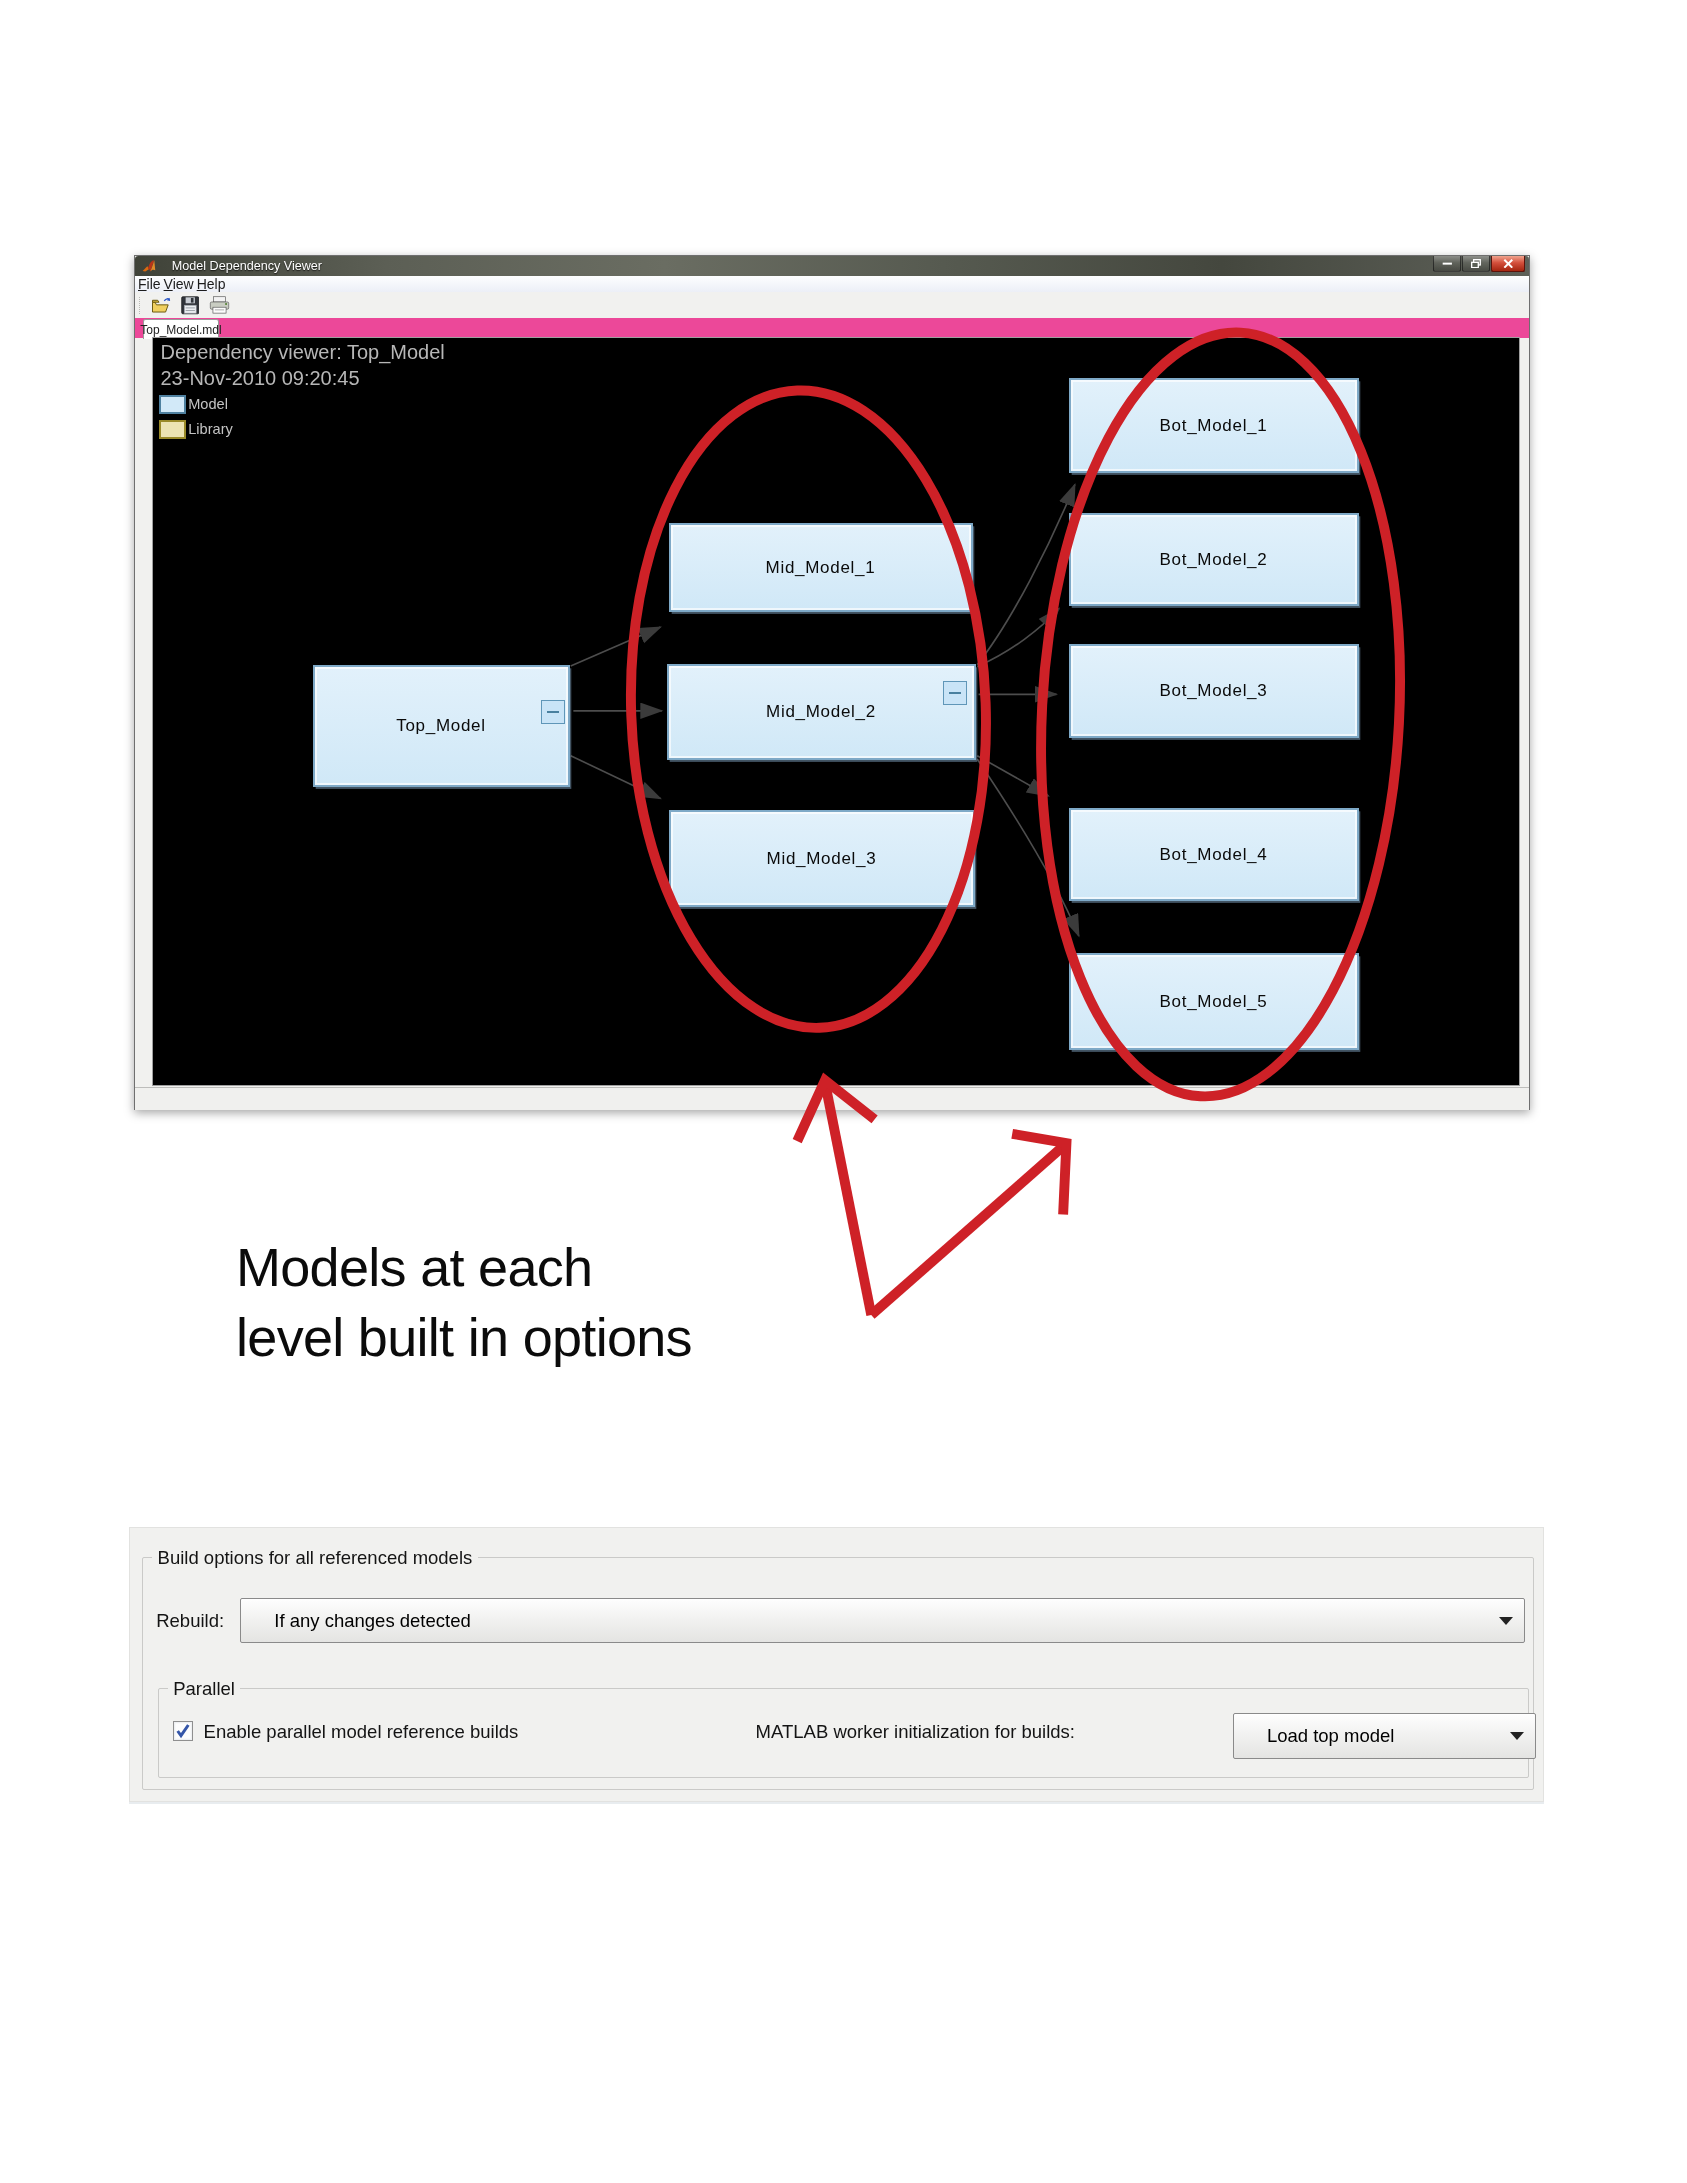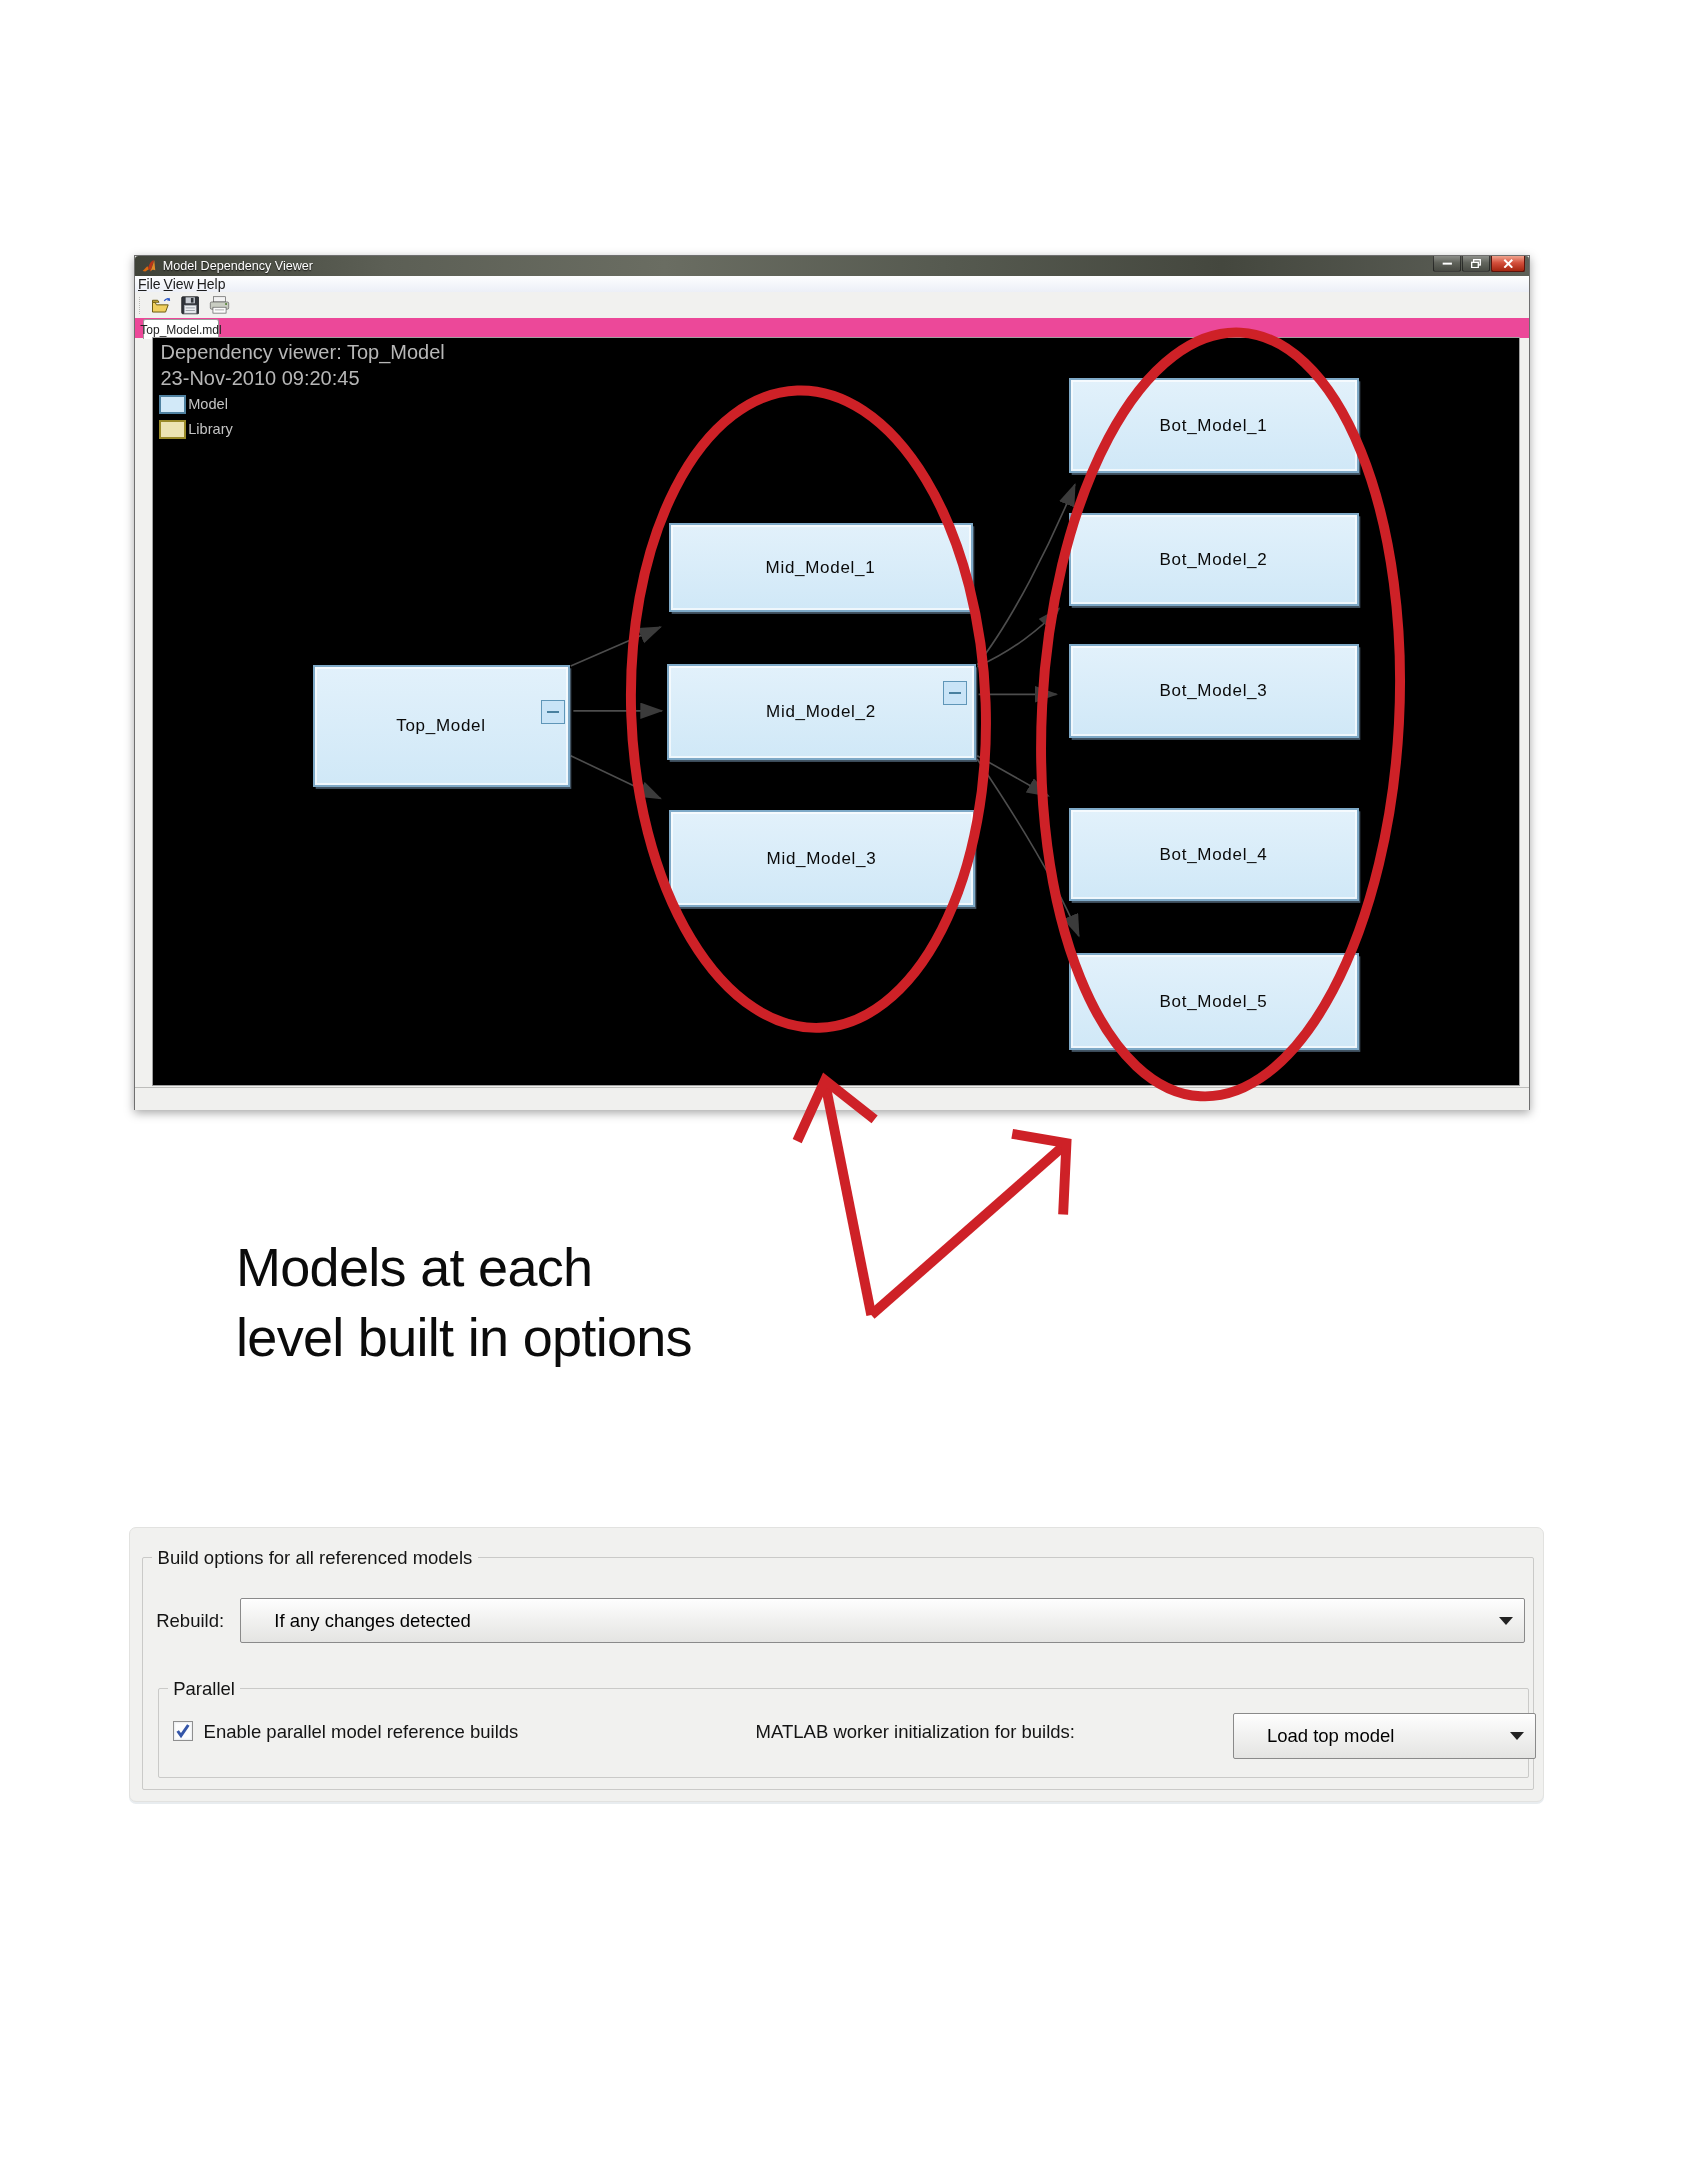--- a/index.html
+++ b/index.html
@@ -4,21 +4,21 @@
 <style>
   html,body{margin:0;padding:0;background:#ffffff;}
   body{font-family:"Liberation Sans", sans-serif;}
   .page{position:relative;width:1687px;height:2183px;background:#fff;overflow:hidden;}
 
   
   .win{position:absolute;left:134px;top:255px;width:1394px;height:853px;
        border:0.7px solid #6f6f6f;box-shadow:0 2.6px 9.3px rgba(0,0,0,.35);background:#f1f1ef;}
   .titlebar{position:absolute;left:0;top:0;width:100%;height:20px;
        background:linear-gradient(90deg,#3f4238 0%,#5c5f55 18%,#6a6d62 38%,#565a50 58%,#44473e 78%,#5d6058 100%);
-       border-radius:3.3px 3.3px 0 0;display:flex;align-items:center;}
+       border-radius:3.3px 3.3px 0 0;display:flex;align-items:center;gap:9px;}
   .title-text{color:#ffffff;font-size:12.6px;margin-left:6.6px;text-shadow:0 0.7px 1.3px rgba(0,0,0,.8);}
   .title-icon{width:14.6px;height:14.6px;margin-left:6.6px;flex:0 0 auto;}
   .winbtns{position:absolute;right:4px;top:0;display:flex;}
   .wbtn{width:26.5px;height:14.6px;border:0.7px solid rgba(20,20,20,.65);border-top:none;
         background:linear-gradient(180deg,rgba(255,255,255,.32),rgba(255,255,255,.06) 45%,rgba(0,0,0,.18));
         display:flex;align-items:center;justify-content:center;border-radius:0 0 2.6px 2.6px;margin-left:0.7px;}
   .wbtn.close{width:32px;background:linear-gradient(180deg,#f0a48e,#d4503c 45%,#a82813 95%);border-color:#5d130a;}
 
   .menubar{position:absolute;left:0;top:20px;width:100%;height:16px;
        background:linear-gradient(180deg,#fdfeff,#eceff7);border-bottom:0.7px solid #d7dae2;
@@ -62,21 +62,21 @@
   .edges{position:absolute;left:0;top:0;width:100%;height:100%;pointer-events:none;}
 
   
   .red-overlay{position:absolute;left:0;top:0;width:1687px;height:2183px;pointer-events:none;z-index:30;}
 
   .ann-text{position:absolute;left:236px;top:1232px;z-index:31;color:#0b0b0b;
         font-size:54px;line-height:70px;letter-spacing:-0.7px;}
 
   
   .panel{position:absolute;left:129px;top:1527px;width:1413px;height:273px;background:#f1f1ef;
-        border:0.7px solid #e2e2e0;border-radius:7px;box-shadow:0 2px 0 rgba(190,200,210,.35);}
+        border:0.7px solid #e2e2e0;border-radius:0;box-shadow:0 2px 0 rgba(190,200,210,.35);}
   .groupbox{position:absolute;box-sizing:border-box;border:0.7px solid #cacac8;border-radius:2px;}
   .gb-legend{position:absolute;top:-10.6px;left:9.3px;background:#f1f1ef;padding:0 5.3px;
         font-size:18.5px;color:#141414;white-space:nowrap;}
   .field-label{position:absolute;font-size:18.5px;color:#141414;white-space:nowrap;}
   .combo{position:absolute;box-sizing:border-box;border:0.7px solid #8a8a8a;border-radius:2px;
         background:linear-gradient(180deg,#fefefe,#f2f2f1 45%,#e4e4e2);
         display:flex;align-items:center;font-size:18.5px;color:#000;
         box-shadow:inset 0 0.7px 0 #fff;padding-left:24px;}
   .combo-text{margin-left:9.3px;flex:1 1 auto;white-space:nowrap;overflow:hidden;}
   .combo-arrow{width:0;height:0;border-left:7.3px solid transparent;border-right:7.3px solid transparent;

